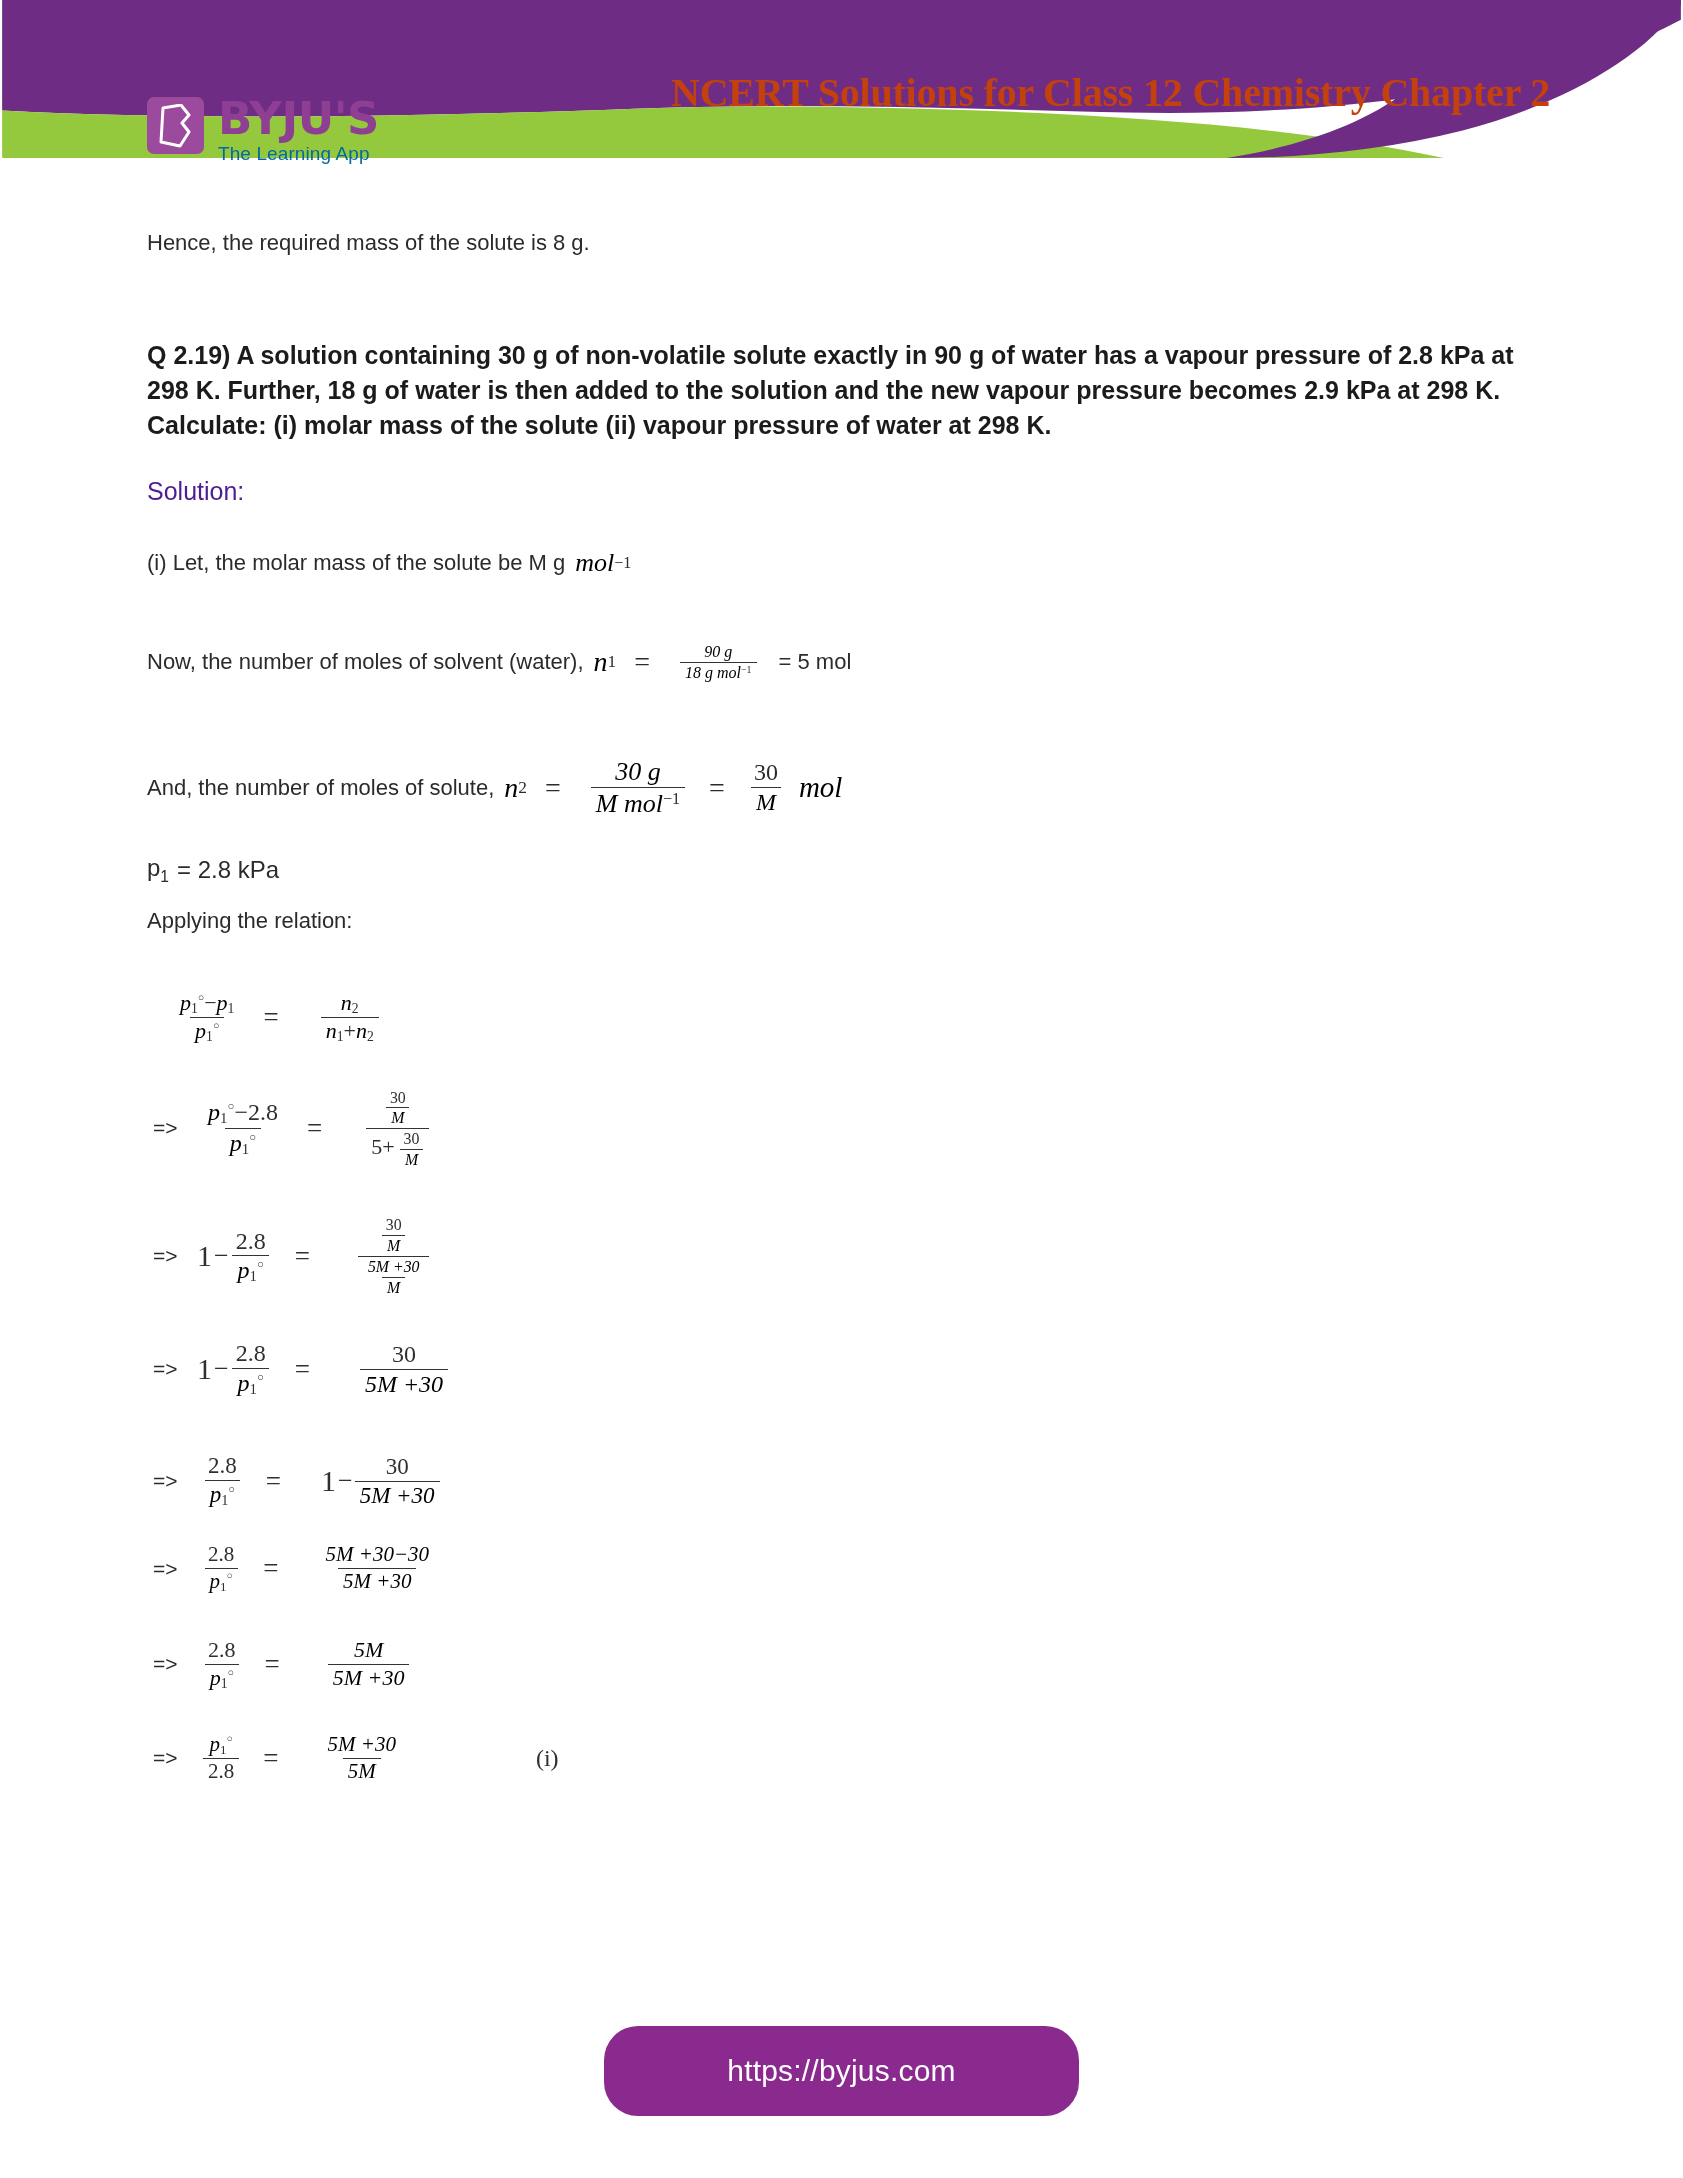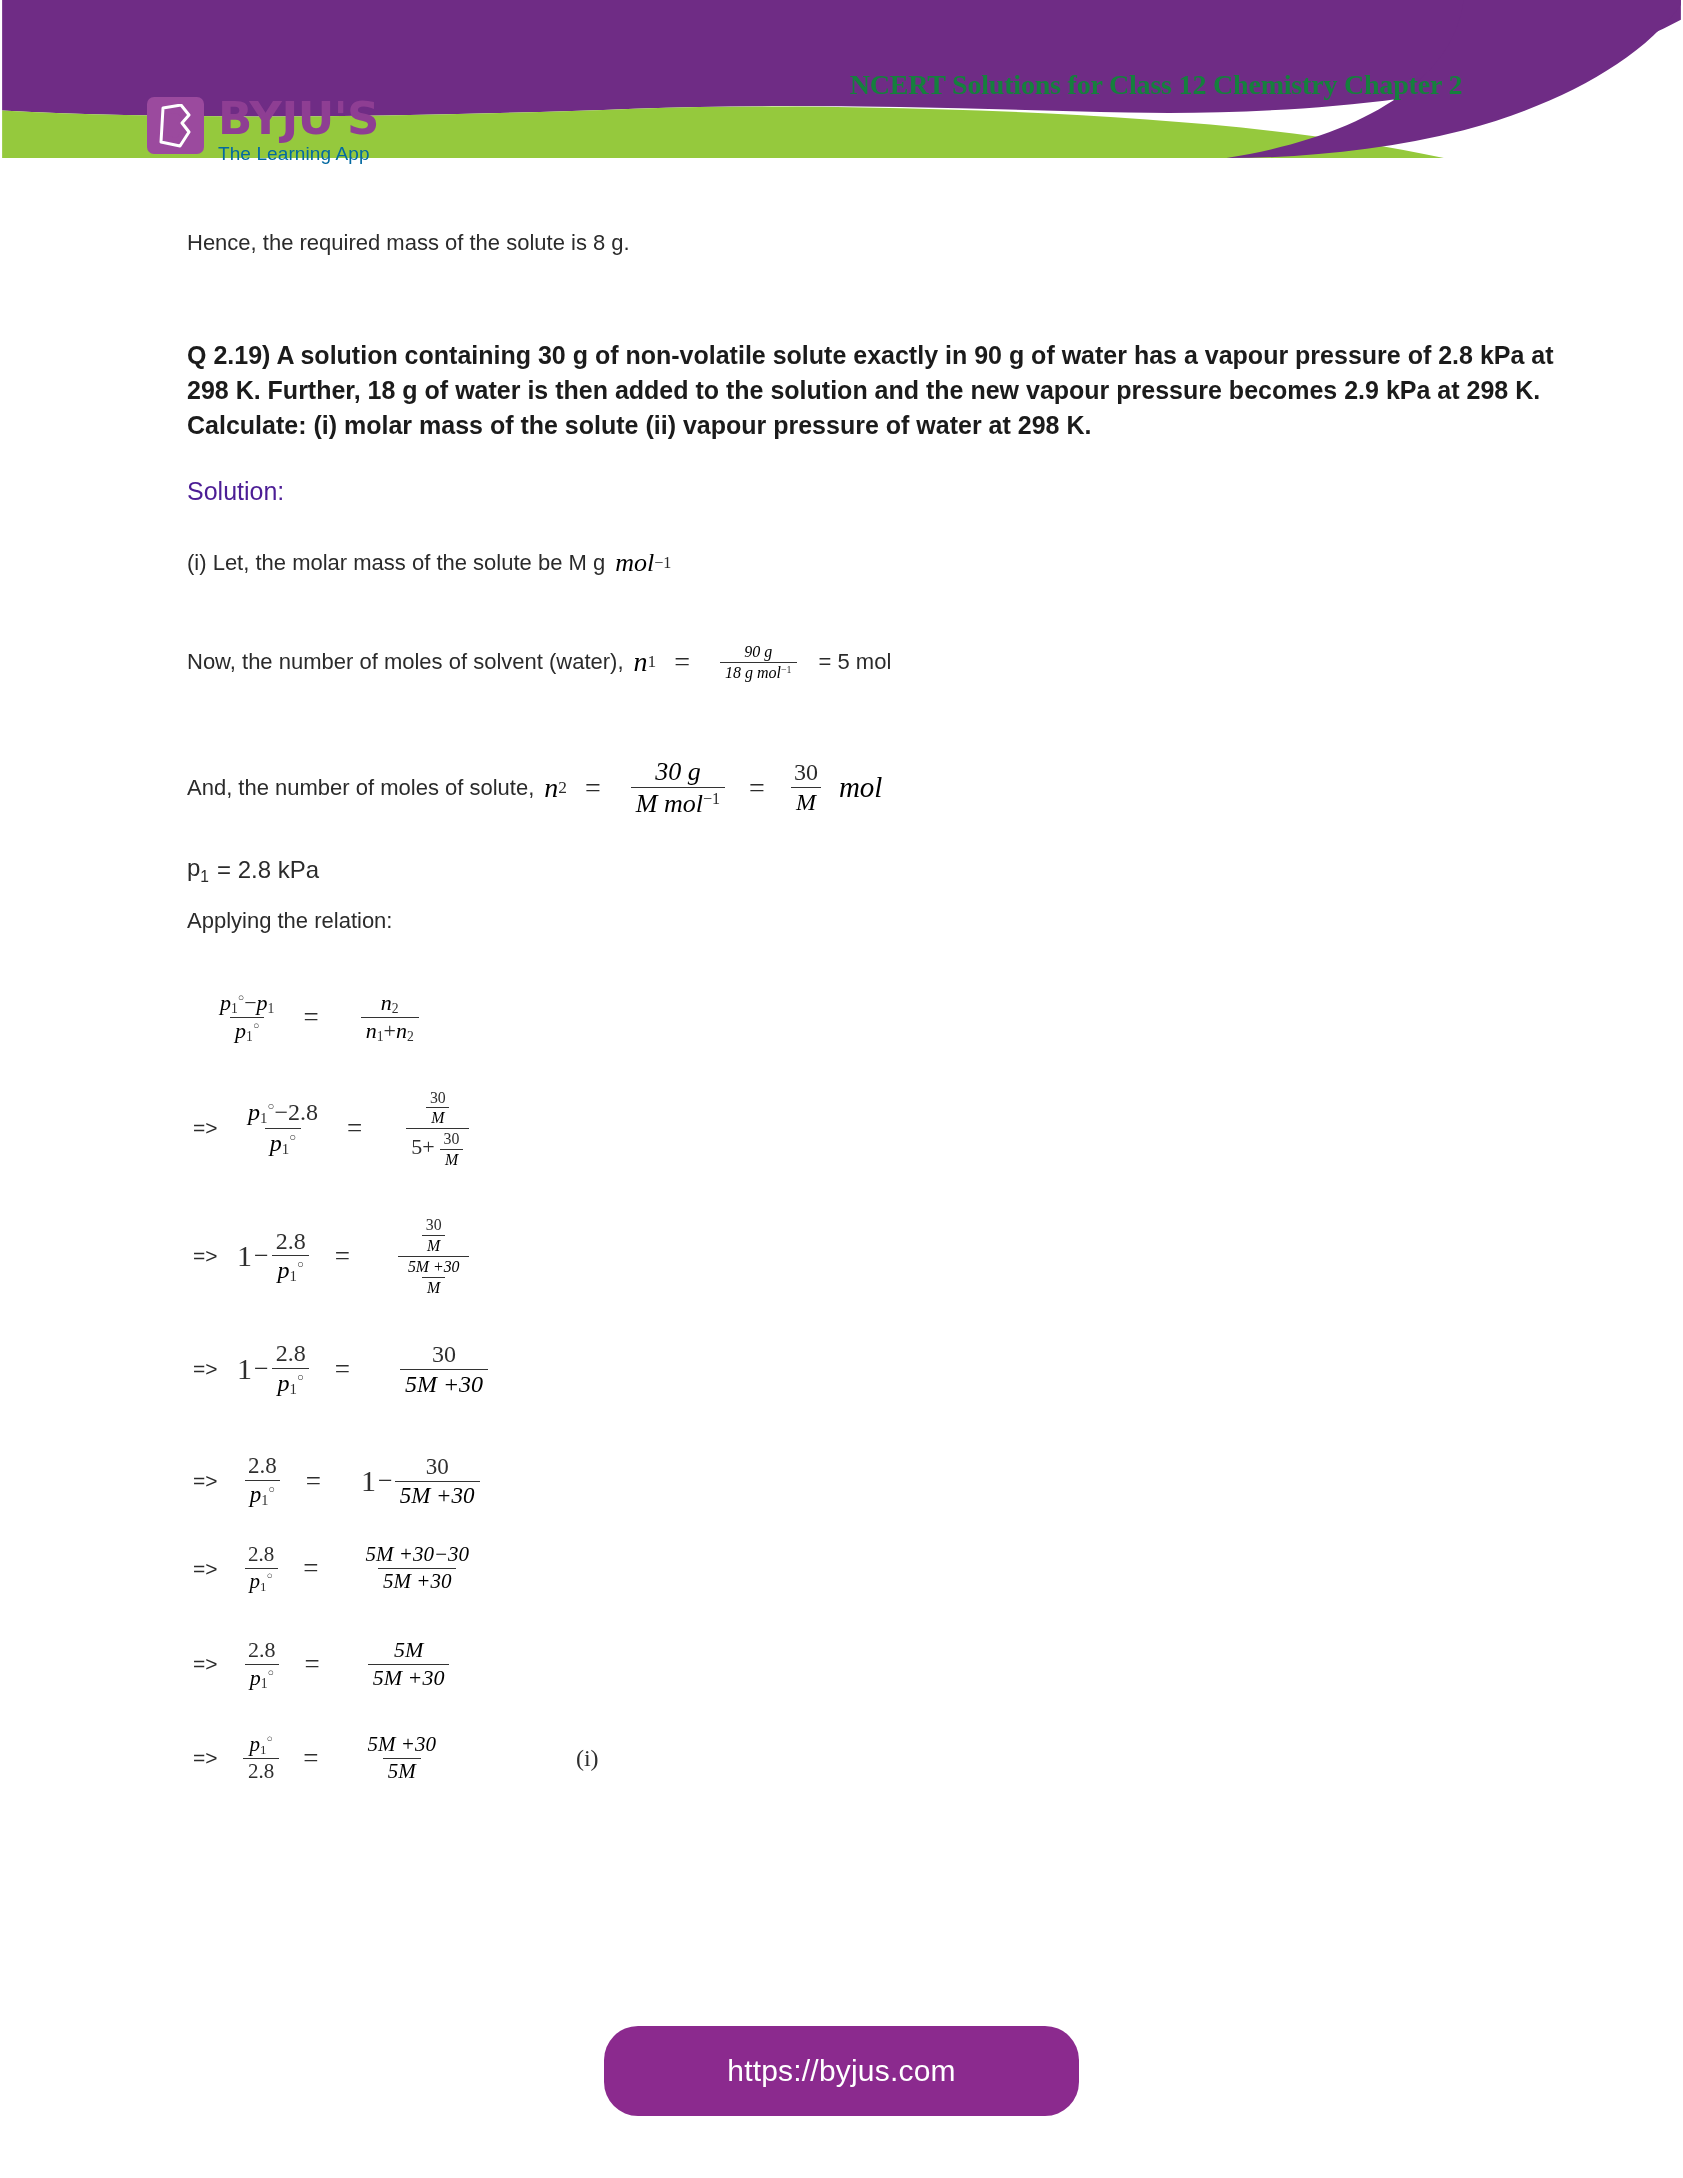--- a/index.html
+++ b/index.html
@@ -26,26 +26,26 @@
     pointer-events: none;
   }
   .banner svg { display: block; }
 
   
   .doc-header {
     position: absolute;
     top: 67px;
     right: 42px;
     width: 970px;
-    text-align: center;
+    text-align: left;
     font-family: "Liberation Serif", serif;
     font-weight: bold;
-    font-size: 28px;
+    font-size: 40px;
     line-height: 1.28;
-    color: #15803d;
+    color: #c2410c;
     letter-spacing: -0.2px;
   }
   .doc-header .line2 { display: block; }
 
   
   .logo-wrap {
     position: absolute;
     top: 97px;
     left: 147px;
     display: flex;
@@ -80,21 +80,20 @@
     letter-spacing: 0.1px;
     margin-top: 0;
   }
 
   
   .content {
     position: absolute;
     left: 147px;
     top: 218px;
     width: 1406px;
-    margin-left: 40px;
   }
   .para {
     font-family: "Liberation Sans", sans-serif;
     font-size: 22px;
     line-height: 33px;
     color: #2b2b2b;
   }
   .para.intro { margin-top: 8px; }
   .question {
     font-family: "Liberation Sans", sans-serif;

